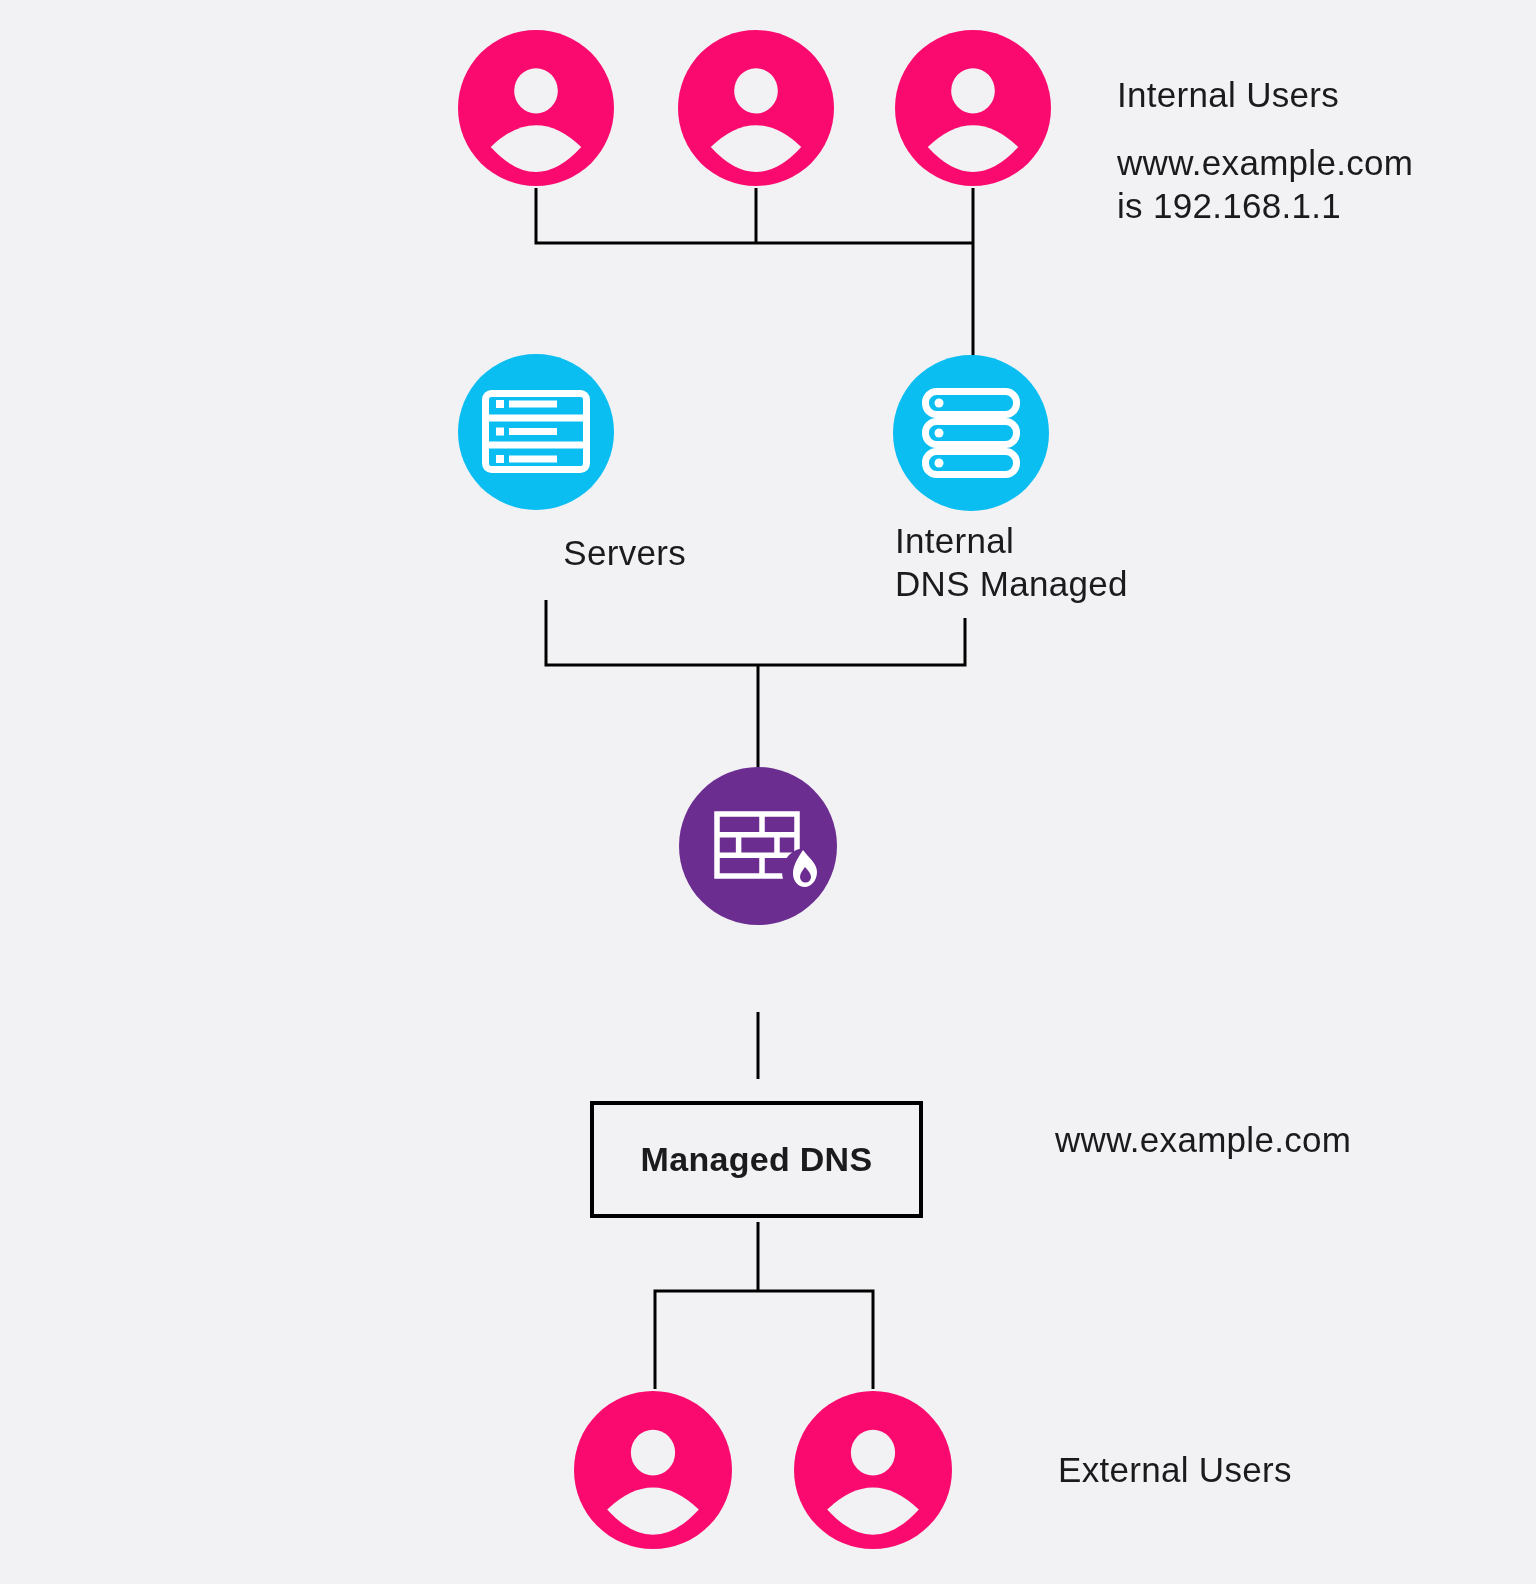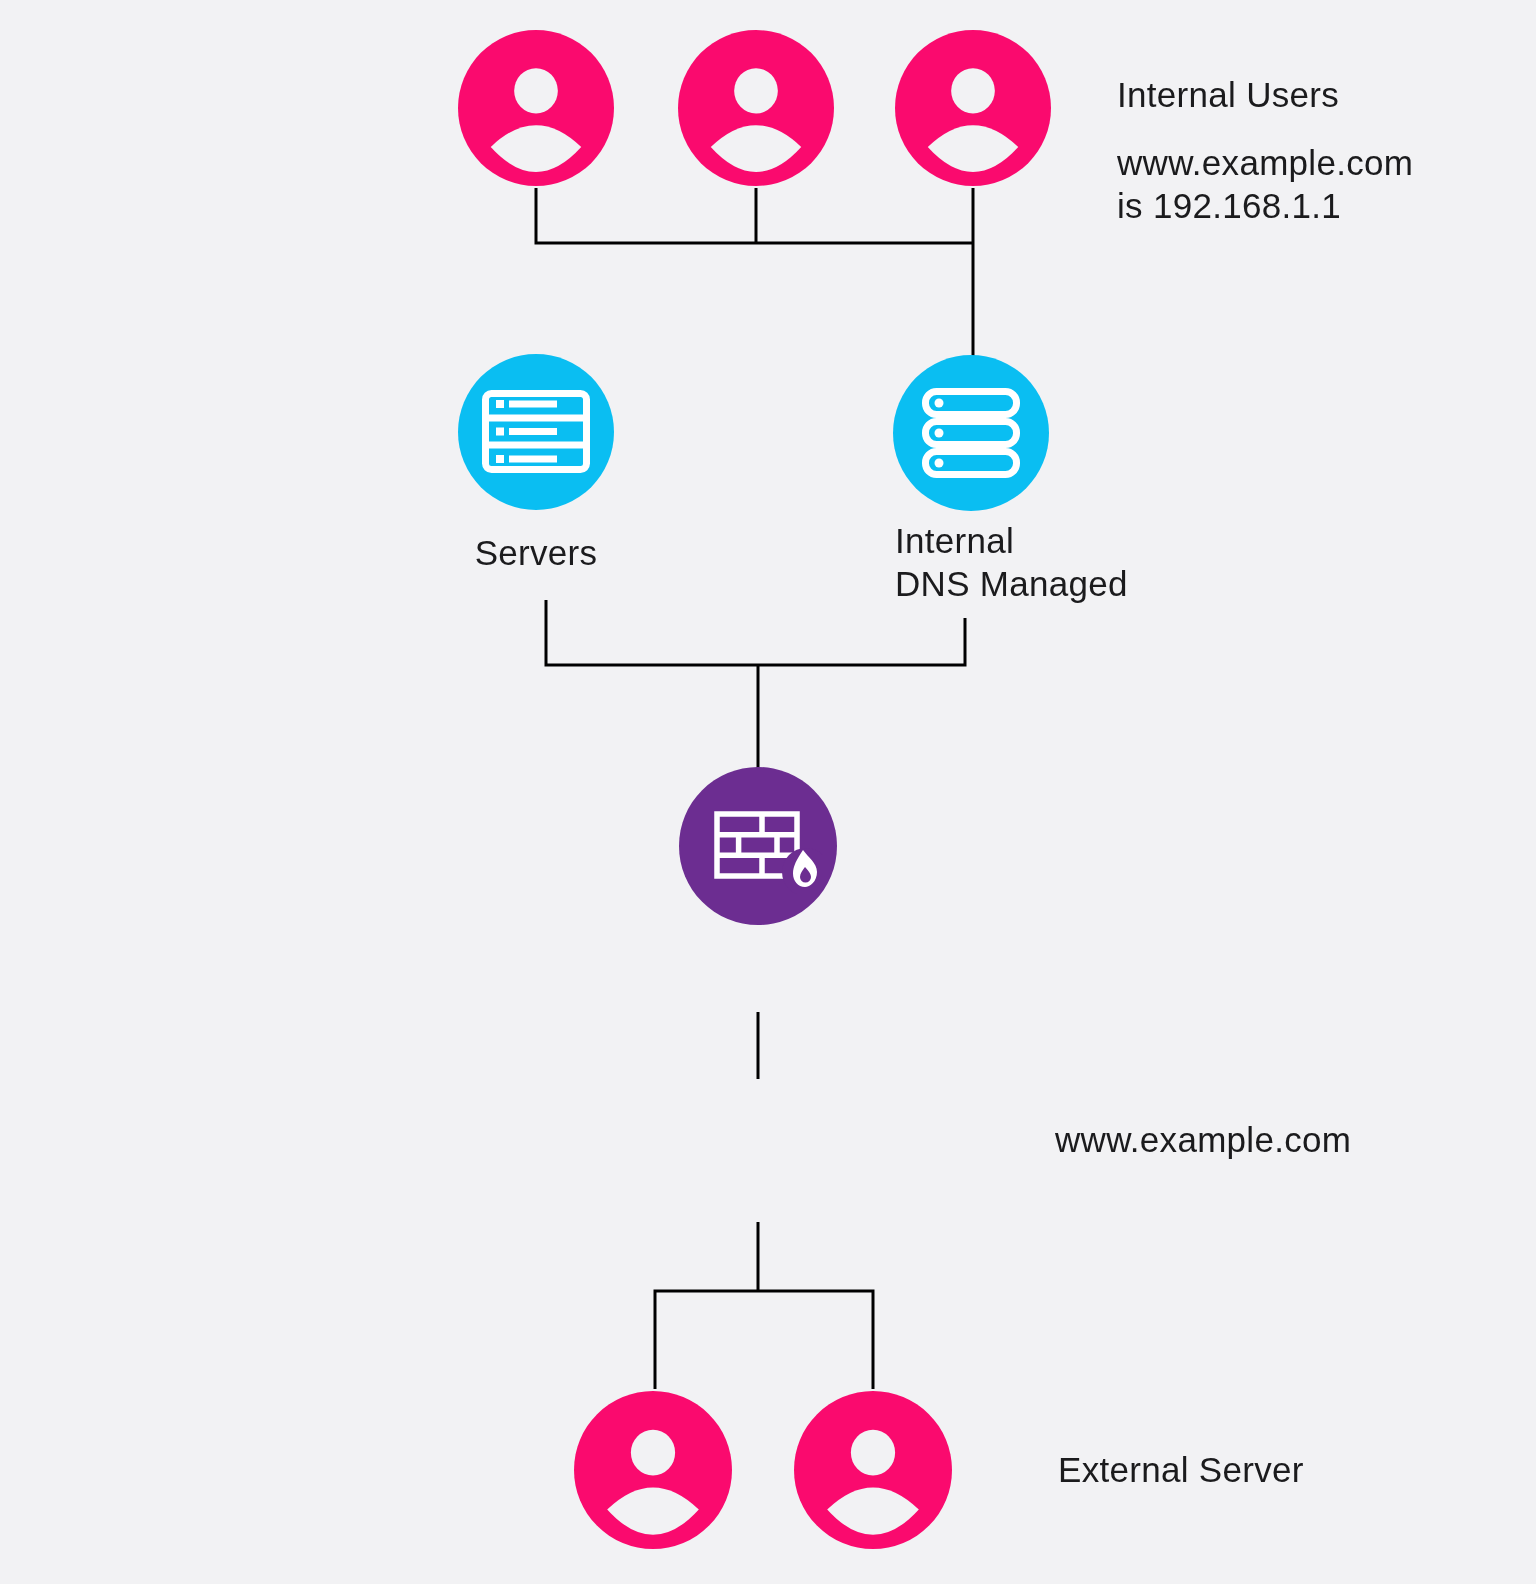--- a/index.html
+++ b/index.html
@@ -19,21 +19,21 @@
   .circle.cyan { background: #0ABEF2; }
   .circle.purple { background: #6C2D91; }
   .icon { position: absolute; display: block; }
   .label {
     position: absolute;
     font-size: 35px;
     line-height: 43px;
     letter-spacing: 0.3px;
     white-space: nowrap;
   }
-  .label.center { text-align: center; width: 300px; }
+  .label.center { text-align: right; width: 300px; }
   .side-note { position: absolute; font-size: 35px; line-height: 43px; letter-spacing: 0.3px; }
   .dns-box {
     position: absolute;
     left: 590px; top: 1101px;
     width: 333px; height: 117px;
     box-sizing: border-box;
     border: 4px solid #000;
     background: #F2F2F4;
     display: flex; align-items: center; justify-content: center;
     font-size: 34px; font-weight: 700; letter-spacing: 0.3px;
@@ -120,26 +120,29 @@
   <div class="label" style="left:895px; top:519px">
     <div>Internal</div>
     <div>DNS Managed</div>
   </div>
 
   <div class="circle purple" style="left:679px; top:767px; width:158px; height:158px"></div>
   <svg class="icon" style="left:711px; top:806px; width:112px; height:88px">
       <use href="#sym-firewall"></use>
     </svg>
 
+  <div class="dns-box">
+    <span>Managed DNS</span>
+  </div>
   <div class="side-note" style="left:1055px; top:1118px">
     <div>www.example.com</div>
   </div>
 
   <svg class="icon" style="left:574px; top:1391px; width:158px; height:158px">
       <use href="#sym-user"></use>
     </svg>
   <svg class="icon" style="left:794px; top:1391px; width:158px; height:158px">
       <use href="#sym-user"></use>
     </svg>
 
-  <div class="label" style="left:1058px; top:1448px">External Server</div>
+  <div class="label" style="left:1058px; top:1448px">External Users</div>
 
 </div>
 
 </body></html>

